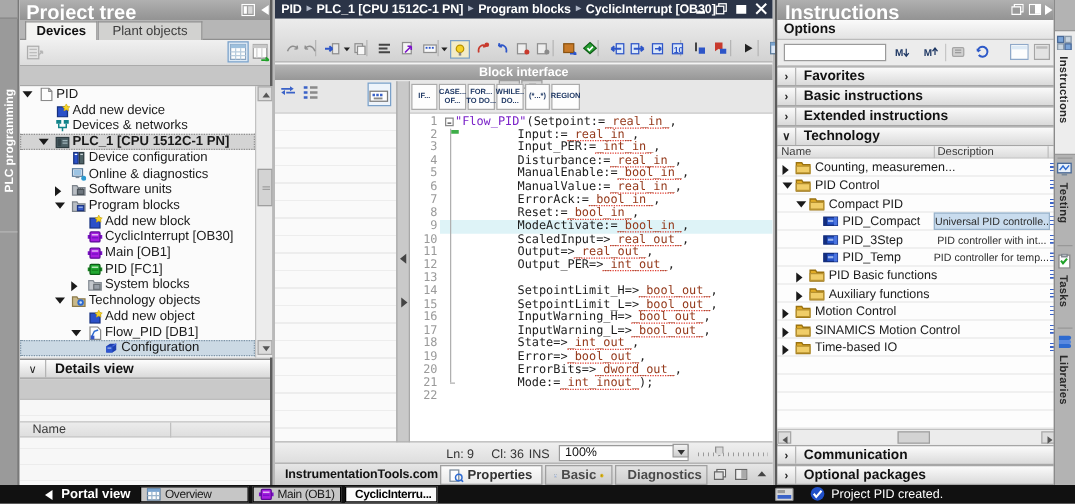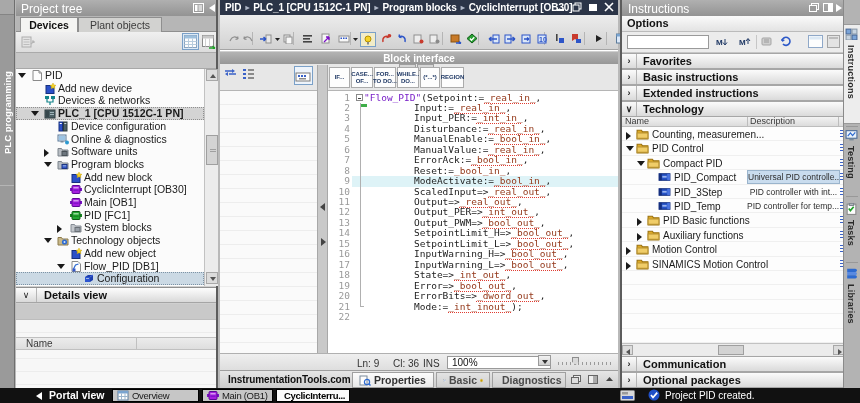--- a/index.html
+++ b/index.html
@@ -1,21 +1,21 @@
 <!DOCTYPE html>
 <html><head>
 <meta charset="utf-8">
 <style>
   html,body{margin:0;padding:0;background:#555;}
   *{box-sizing:border-box;}
   .app{position:relative;width:860px;height:403px;overflow:hidden;
        font-family:"Liberation Sans",sans-serif;background:#b9b9b9;
        -webkit-font-smoothing:antialiased;}
   .abs{position:absolute;}
-  .hdr-gray{background:linear-gradient(#b0b0b0,#939393);color:#fff;font-weight:normal;font-size:12px;text-align:center;}
+  .hdr-gray{background:linear-gradient(#b0b0b0,#939393);color:#fff;font-weight:bold;font-size:16px;text-align:center;}
   .vtext{writing-mode:vertical-rl;}
   .vtext-up{writing-mode:vertical-rl;transform:rotate(180deg);}
   svg{display:block;}
 
   
   .left-strip{left:0;top:0;width:15px;height:388px;background:#9a9a9a;border-right:1px solid #6e6e6e;}
   .left-strip .cap{position:absolute;left:0;top:0;width:14px;height:15px;background:#a8a8a8;border-bottom:1px solid #848484;}
   .left-strip .sep{position:absolute;left:0;top:185px;width:14px;height:1px;background:#b5b5b5;}
   .plc-prog{position:absolute;left:1px;top:58px;width:13px;height:110px;color:#fff;font-size:9.5px;font-weight:bold;
             display:flex;align-items:center;justify-content:center;}
@@ -696,21 +696,20 @@
           <div class="cline" style="left:24px;top:74.64999999999999px;padding-left:62px;width:266px;"><span class="ct-plain">Reset:=</span><span class="ct-ph">_bool_in_</span><span class="ct-plain">,</span></div>
           <div class="lnum" style="left:0px;top:85.1px;">9</div>
           <div class="cline hl" style="left:24px;top:85.1px;padding-left:62px;width:266px;"><span class="ct-plain">ModeActivate:=</span><span class="ct-ph">_bool_in_</span><span class="ct-plain">,</span></div>
           <div class="lnum" style="left:0px;top:95.55px;">10</div>
           <div class="cline" style="left:24px;top:95.55px;padding-left:62px;width:266px;"><span class="ct-plain">ScaledInput=&gt;</span><span class="ct-ph">_real_out_</span><span class="ct-plain">,</span></div>
           <div class="lnum" style="left:0px;top:106px;">11</div>
           <div class="cline" style="left:24px;top:106px;padding-left:62px;width:266px;"><span class="ct-plain">Output=&gt;</span><span class="ct-ph">_real_out_</span><span class="ct-plain">,</span></div>
           <div class="lnum" style="left:0px;top:116.44999999999999px;">12</div>
           <div class="cline" style="left:24px;top:116.44999999999999px;padding-left:62px;width:266px;"><span class="ct-plain">Output_PER=&gt;</span><span class="ct-ph">_int_out_</span><span class="ct-plain">,</span></div>
           <div class="lnum" style="left:0px;top:126.89999999999999px;">13</div>
-          <div class="cline" style="left:24px;top:126.89999999999999px;padding-left:62px;width:266px;"><span class="ct-plain">Output_PWM=&gt;</span><span class="ct-ph">_bool_out_</span><span class="ct-plain">,</span></div>
           <div class="lnum" style="left:0px;top:137.35px;">14</div>
           <div class="cline" style="left:24px;top:137.35px;padding-left:62px;width:266px;"><span class="ct-plain">SetpointLimit_H=&gt;</span><span class="ct-ph">_bool_out_</span><span class="ct-plain">,</span></div>
           <div class="lnum" style="left:0px;top:147.79999999999998px;">15</div>
           <div class="cline" style="left:24px;top:147.79999999999998px;padding-left:62px;width:266px;"><span class="ct-plain">SetpointLimit_L=&gt;</span><span class="ct-ph">_bool_out_</span><span class="ct-plain">,</span></div>
           <div class="lnum" style="left:0px;top:158.25px;">16</div>
           <div class="cline" style="left:24px;top:158.25px;padding-left:62px;width:266px;"><span class="ct-plain">InputWarning_H=&gt;</span><span class="ct-ph">_bool_out_</span><span class="ct-plain">,</span></div>
           <div class="lnum" style="left:0px;top:168.7px;">17</div>
           <div class="cline" style="left:24px;top:168.7px;padding-left:62px;width:266px;"><span class="ct-plain">InputWarning_L=&gt;</span><span class="ct-ph">_bool_out_</span><span class="ct-plain">,</span></div>
           <div class="lnum" style="left:0px;top:179.14999999999998px;">18</div>
           <div class="cline" style="left:24px;top:179.14999999999998px;padding-left:62px;width:266px;"><span class="ct-plain">State=&gt;</span><span class="ct-ph">_int_out_</span><span class="ct-plain">,</span></div>
@@ -985,20 +984,31 @@
           <span class="arr right" style="left:4px;top:5px;"></span>
           <span class="picon" style="left:14px;">
             <svg width="13" height="12" viewBox="0 0 12 11">
               <path d="M1 2 h4 l1 1.5 H11 v6.5 H1 z" fill="#e0aa24" stroke="#9a7210"></path>
               <path d="M1 4.5 h10 v5 H1 z" fill="#f0cd68" stroke="#b89230"></path>
             </svg>
           </span>
           <span class="lbl" style="left:30px;">SINAMICS Motion Control</span>
           <span class="ver"></span>
         </div>
+        <div class="prow" style="top:144px;">
+          <span class="arr right" style="left:4px;top:5px;"></span>
+          <span class="picon" style="left:14px;">
+            <svg width="13" height="12" viewBox="0 0 12 11">
+              <path d="M1 2 h4 l1 1.5 H11 v6.5 H1 z" fill="#e0aa24" stroke="#9a7210"></path>
+              <path d="M1 4.5 h10 v5 H1 z" fill="#f0cd68" stroke="#b89230"></path>
+            </svg>
+          </span>
+          <span class="lbl" style="left:30px;">Time-based IO</span>
+          <span class="ver"></span>
+        </div>
       </div>
     <div class="hsb">
       <div class="btn" style="left:0;">
           <div class="harr l"></div>
         </div>
       <div class="thumb"></div>
       <div class="btn" style="left:211px;">
           <div class="harr r"></div>
         </div>
     </div>

